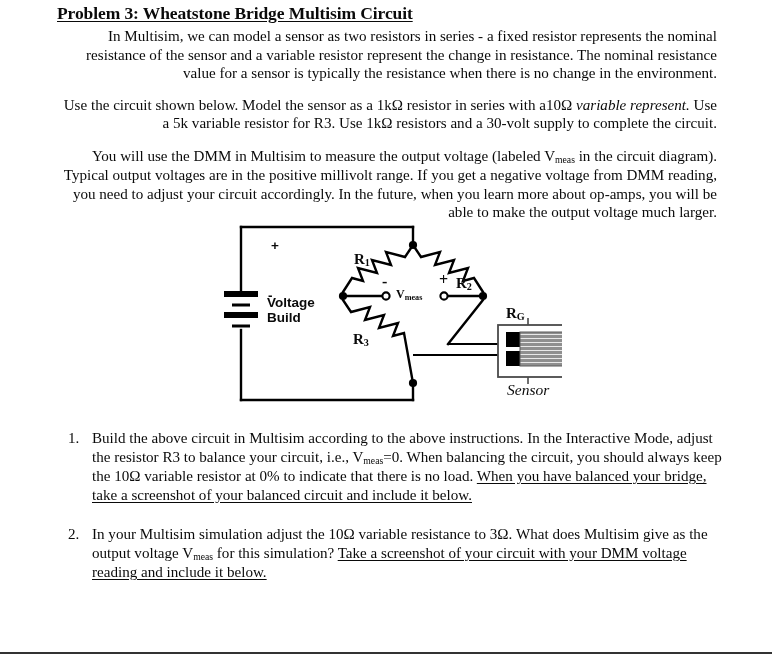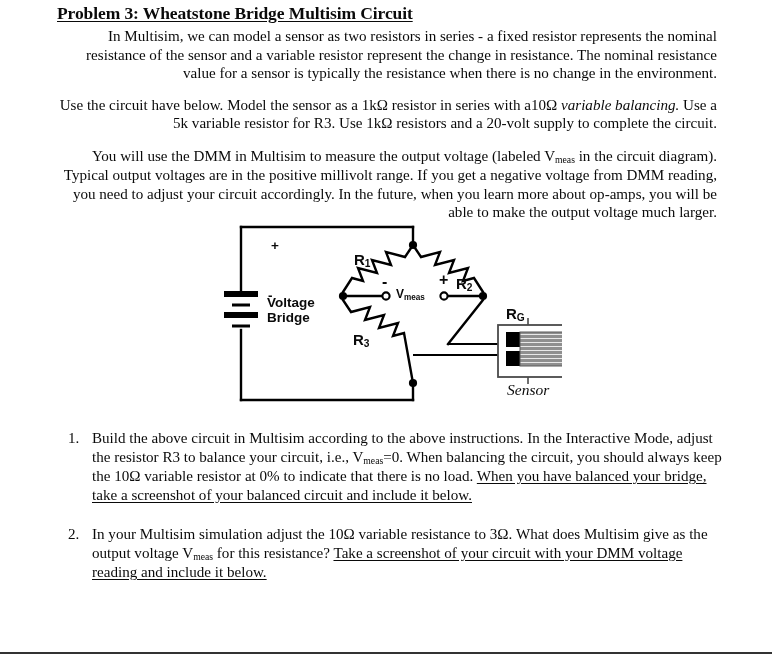--- a/index.html
+++ b/index.html
@@ -82,21 +82,21 @@
     position: absolute;
     left: 210px;
     top: 213px;
     width: 352px;
     height: 205px;
   }
   .circuit svg { display: block; }
 
   .lbl {
     position: absolute;
-    font-family: Liberation Sans, sans-serif;
+    font-family: Liberation Serif, serif;
     font-weight: bold;
     color: #0a0a0a;
     white-space: nowrap;
   }
   .lbl sub {
     font-size: 0.68em;
     vertical-align: -0.2em;
   }
   .lbl-r { font-size: 15px; }
   .lbl-vm { font-size: 12px; }
@@ -119,21 +119,21 @@
 <div class="page">
 
   <div class="content">
 
     <h1 class="doc-title">Problem 3: Wheatstone Bridge Multisim Circuit</h1>
 
     <p class="para"><span>In Multisim, we can model a sensor as two resistors in series - a fixed resistor represents the nominal resistance of the sensor and a variable resistor represent the change in resistance. The nominal resistance value for a sensor is typically the resistance when there is no change in the environment.</span></p>
 
     <div class="gap-sm"></div>
 
-    <p class="para"><span>Use the circuit have below. Model the sensor as a 1kΩ resistor in series with a10Ω </span><em class="ital">variable balancing.</em><span>  Use a 5k variable resistor for R3.  Use 1kΩ resistors and a 20-volt supply to complete the circuit.</span></p>
+    <p class="para"><span>Use the circuit shown below. Model the sensor as a 1kΩ resistor in series with a10Ω </span><em class="ital">variable represent.</em><span>  Use a 5k variable resistor for R3.  Use 1kΩ resistors and a 30-volt supply to complete the circuit.</span></p>
 
     <div class="gap-md"></div>
 
     <p class="para"><span>You will use the DMM in Multisim to measure the output voltage (labeled V</span><sub class="sb">meas</sub><span> in the circuit diagram). Typical output voltages are in the positive millivolt range. If you get a negative voltage from DMM reading, you need to adjust your circuit accordingly. In the future, when you learn more about op-amps, you will be able to make the output voltage much larger.</span></p>
   </div>
 
   <div class="circuit">
     <svg width="352" height="205" viewBox="0 0 352 205">
       <g fill="none" stroke="#000000" stroke-width="2.4" stroke-linecap="square" stroke-linejoin="miter">
 
@@ -212,21 +212,21 @@
           <line x1="310" y1="149.5" x2="356" y2="149.5"></line>
         </g>
         <rect x="310" y="119" width="46" height="34" fill="none" stroke="#5a5a5a" stroke-width="1"></rect>
       </g>
     </svg>
 
     <div class="lbl lbl-vs" style="left:61px; top:25px;">+</div>
     <div class="lbl lbl-vs" style="left:58px; top:75px;">-</div>
     <div class="lbl lbl-vs" style="left:57px; top:38px;margin-top:44px;">
       <div>Voltage</div>
-      <div>Bridge</div>
+      <div>Build</div>
     </div>
 
     <div class="lbl lbl-r" style="left:144px; top:38px;"><span>R</span><sub>1</sub></div>
 
     <div class="lbl lbl-r" style="left:246px; top:38px;margin-top:24px;"><span>R</span><sub>2</sub></div>
 
     <div class="lbl lbl-r" style="left:143px; top:118px;"><span>R</span><sub>3</sub></div>
 
     <div class="lbl lbl-r" style="left:296px; top:92px;"><span>R</span><sub>G</sub></div>
 
@@ -239,17 +239,17 @@
   </div>
 
   <div class="list" style="top:429px;">
     <div class="li">
       <span class="num">1.</span><span>Build the above circuit in Multisim according to the above instructions. </span><span class="b">In the Interactive Mode,</span><span> adjust the resistor R3 to balance your circuit, i.e., V</span><sub class="sb">meas</sub><span>=0. When balancing the circuit, you should always keep the 10Ω variable resistor at 0% to indicate that there is no load.  </span><span class="u">When you have balanced your bridge, take a screenshot of your balanced circuit and include it below.</span>
     </div>
   </div>
 
   <div class="list" style="top:525px;">
     <div class="li">
-      <span class="num">2.</span><span>In your Multisim simulation adjust the 10Ω variable resistance to 3Ω. What does Multisim give as the output voltage V</span><sub class="sb">meas</sub><span> for this resistance? </span><span class="u">Take a screenshot of your circuit with your DMM voltage reading and include it below.</span>
+      <span class="num">2.</span><span>In your Multisim simulation adjust the 10Ω variable resistance to 3Ω. What does Multisim give as the output voltage V</span><sub class="sb">meas</sub><span> for this simulation? </span><span class="u">Take a screenshot of your circuit with your DMM voltage reading and include it below.</span>
     </div>
   </div>
 
 </div>
 
 </body></html>

